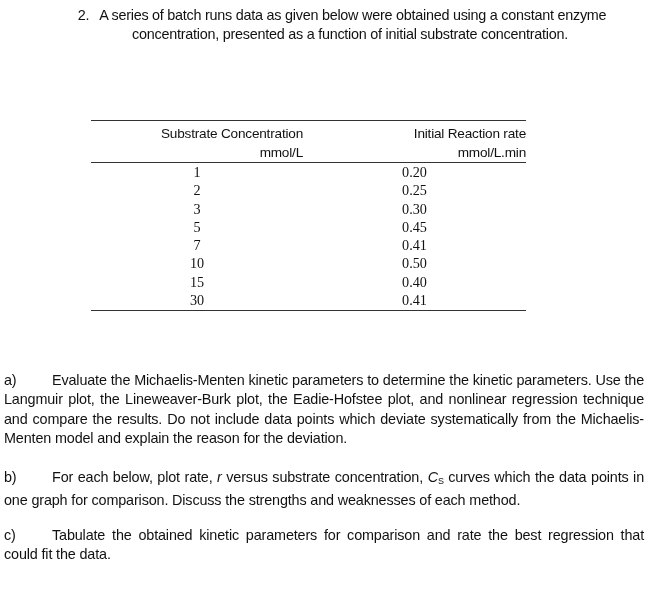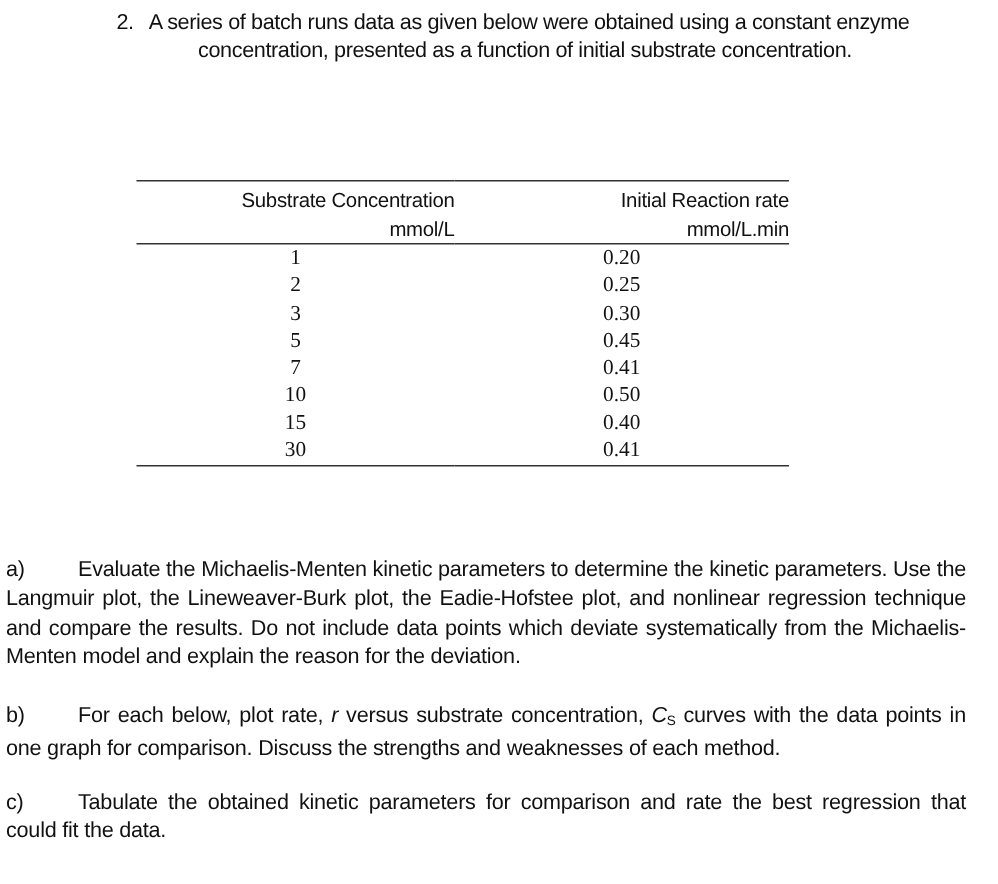--- a/index.html
+++ b/index.html
@@ -101,18 +101,18 @@
       <td>0.41</td>
     </tr>
   </tbody>
 </table>
 
 <div class="para para-a">
   <span class="lbl">a)</span><span>Evaluate the Michaelis-Menten kinetic parameters to determine the kinetic parameters. Use the Langmuir plot, the Lineweaver-Burk plot, the Eadie-Hofstee plot, and nonlinear regression technique and compare the results. Do not include data points which deviate systematically from the Michaelis-Menten model and explain the reason for the deviation.</span>
 </div>
 
 <div class="para para-b">
-  <span class="lbl">b)</span><span>For each below, plot rate, </span><span class="var">r</span><span> versus substrate concentration, </span><span class="var"><span>C</span><span class="sub">S</span></span><span> curves with the data points in one graph for comparison. Discuss the strengths and weaknesses of each method.</span>
+  <span class="lbl">b)</span><span>For each below, plot rate, </span><span class="var">r</span><span> versus substrate concentration, </span><span class="var"><span>C</span><span class="sub">S</span></span><span> curves which the data points in one graph for comparison. Discuss the strengths and weaknesses of each method.</span>
 </div>
 
 <div class="para para-c">
   <span class="lbl">c)</span><span>Tabulate the obtained kinetic parameters for comparison and rate the best regression that could fit the data.</span>
 </div>
 
 </body></html>

